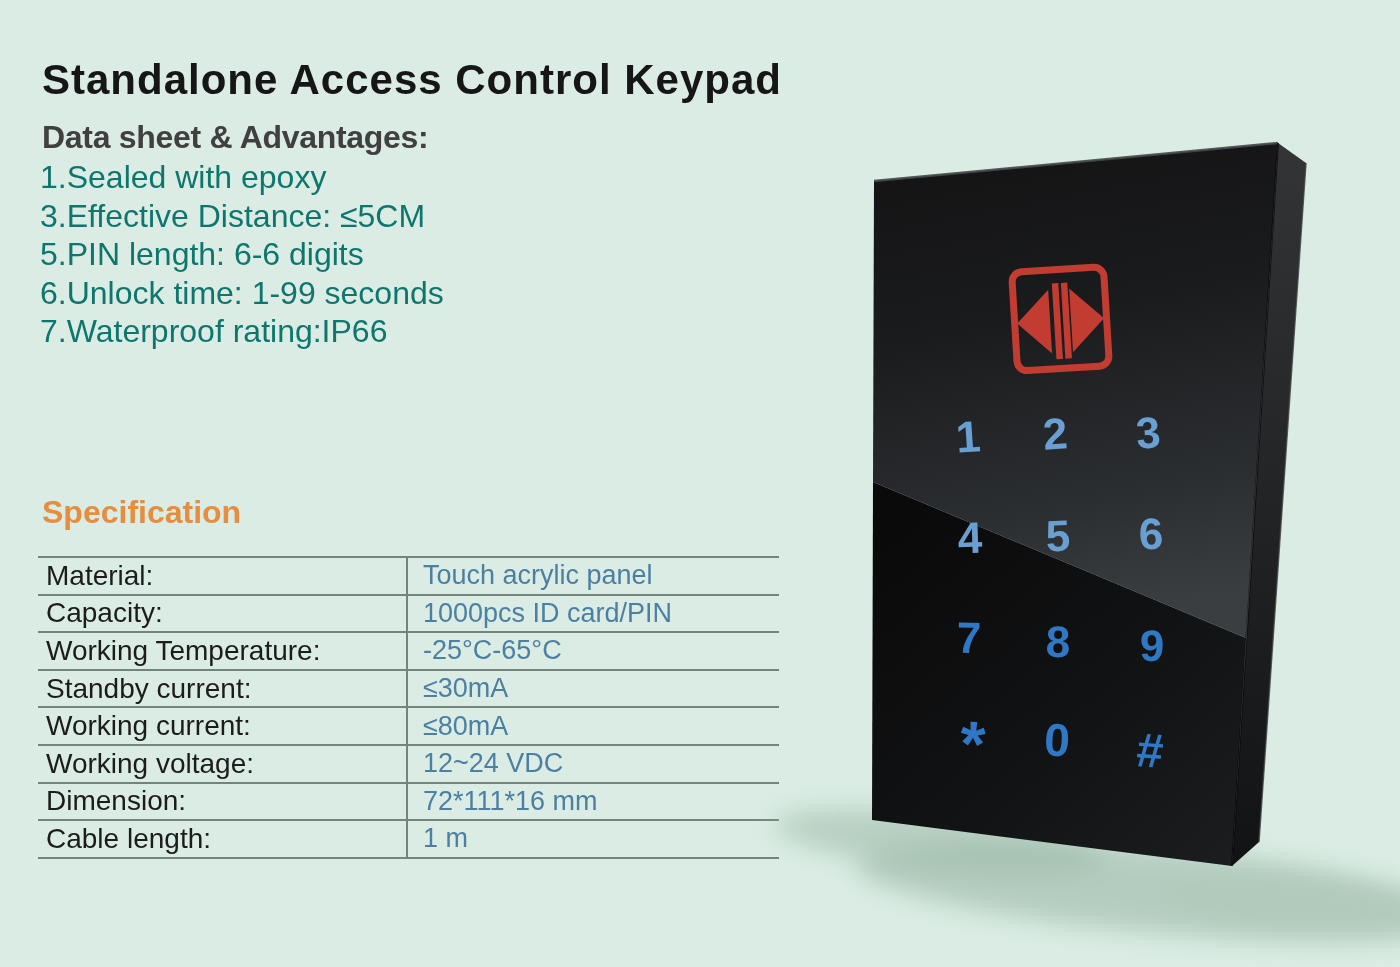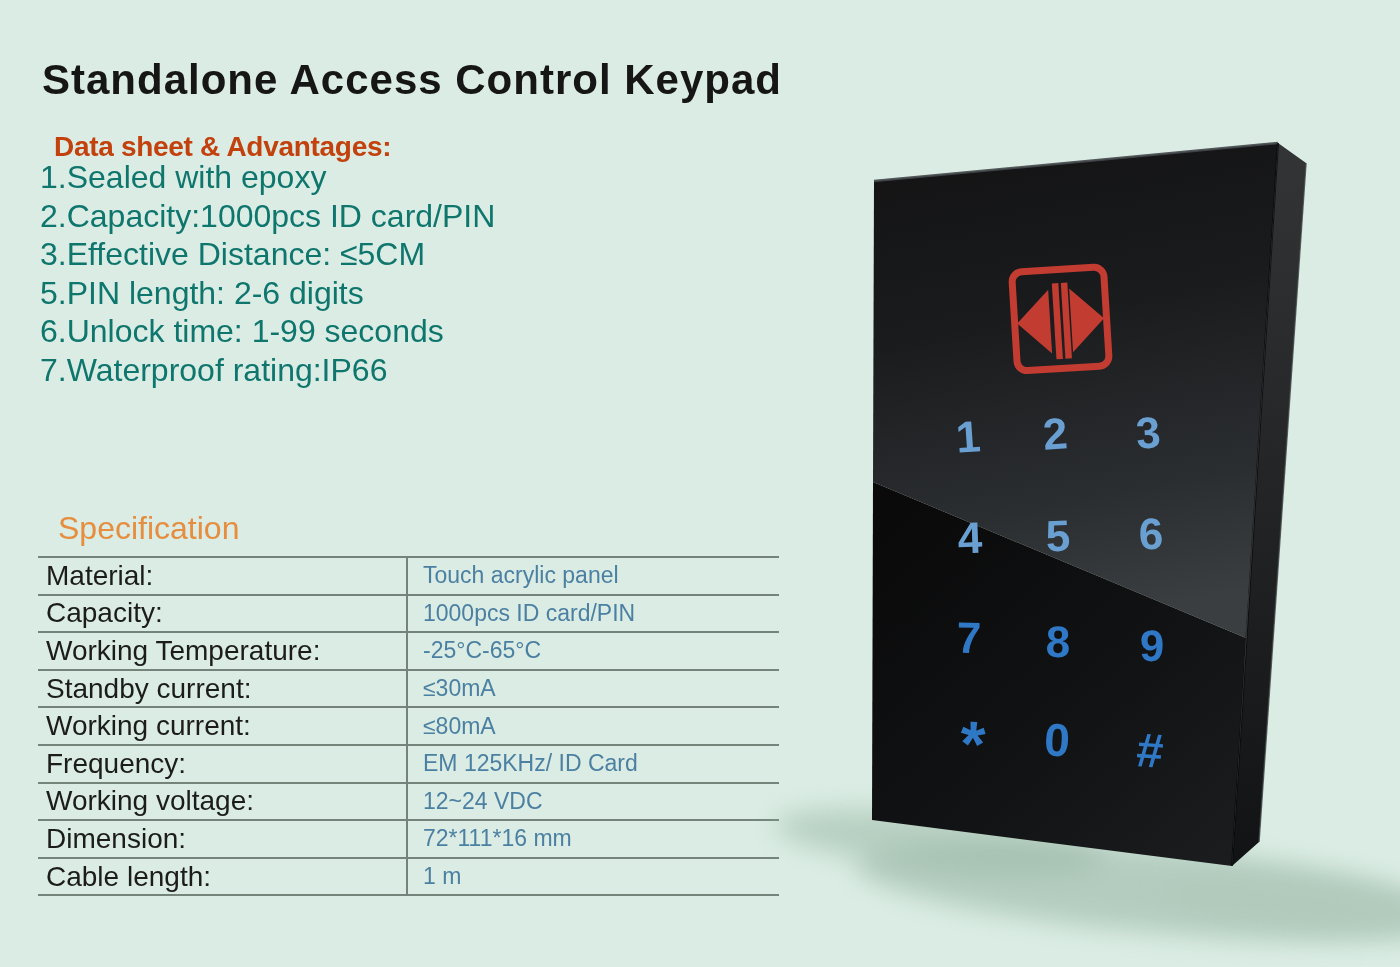--- a/index.html
+++ b/index.html
@@ -10,74 +10,73 @@
     overflow:hidden;
     font-family:"Liberation Sans","DejaVu Sans",sans-serif;
   }
   .page-title{
     position:absolute;left:42px;top:56px;
     font-size:42px;font-weight:bold;letter-spacing:1px;
     color:#161616;margin:0;
   }
   .adv-heading{
     position:absolute;left:42px;top:119px;
-    font-size:28px;font-weight:bold;
-    color:#c2410c;margin:12px;letter-spacing:-0.3px;
+    font-size:32px;font-weight:bold;
+    color:#404040;margin:0;letter-spacing:-0.3px;
   }
   .adv-list{
     position:absolute;left:40px;top:158px;
     margin:0;padding:0;list-style:none;
     font-size:32px;line-height:38.6px;
     color:#0f766e;
   }
   .spec-heading{
     position:absolute;left:42px;top:494px;
-    font-size:32px;font-weight:normal;
-    color:#e68d3f;margin:16px;
+    font-size:32px;font-weight:bold;
+    color:#e68d3f;margin:0;
   }
   .spec-table{
     position:absolute;left:38px;top:556px;
     width:741px;border-collapse:collapse;
     border-top:2px solid #74847b;
     border-bottom:2px solid #74847b;
   }
   .spec-table tr{height:37.6px;}
   .spec-table tr + tr{border-top:2px solid #74847b;}
   .spec-table td{padding:0;vertical-align:middle;}
   td.spec-label{
     width:360px;padding-left:8px;
     font-size:28px;color:#1c1c1c;
   }
   td.spec-value{
     border-left:2px solid #74847b;
     padding-left:15px;
-    font-size:23px;color:#4c80a2;
+    font-size:27px;color:#4c80a2;
   }
   .device-svg{position:absolute;left:0;top:0;}
   .key{
     font-family:"Liberation Sans","DejaVu Sans",sans-serif;
     font-weight:bold;
   }
   .key-soft{fill:#6a9fd2;}
   .key-bright{fill:#2f78c6;}
 </style>
 </head>
 <body>
 
 <div class="canvas">
 
   <h1 class="page-title">Standalone Access Control Keypad</h1>
 
   <p class="adv-heading">Data sheet &amp; Advantages:</p>
 
   <ul class="adv-list">
     <li>1.Sealed with epoxy</li>
-    <li>2.Capacity:1000pcs ID card/PIN</li>
     <li>3.Effective Distance: ≤5CM</li>
-    <li>5.PIN length: 2-6 digits</li>
+    <li>5.PIN length: 6-6 digits</li>
     <li>6.Unlock time: 1-99 seconds</li>
     <li>7.Waterproof rating:IP66</li>
   </ul>
 
   <p class="spec-heading">Specification</p>
 
   <table class="spec-table">
     <tbody>
       <tr>
         <td class="spec-label">Material:</td>
@@ -91,24 +90,20 @@
         <td class="spec-label">Working Temperature:</td>
         <td class="spec-value">-25°C-65°C</td>
       </tr>
       <tr>
         <td class="spec-label">Standby current:</td>
         <td class="spec-value">≤30mA</td>
       </tr>
       <tr>
         <td class="spec-label">Working current:</td>
         <td class="spec-value">≤80mA</td>
-      </tr>
-      <tr>
-        <td class="spec-label">Frequency:</td>
-        <td class="spec-value">EM 125KHz/ ID Card</td>
       </tr>
       <tr>
         <td class="spec-label">Working voltage:</td>
         <td class="spec-value">12~24 VDC</td>
       </tr>
       <tr>
         <td class="spec-label">Dimension:</td>
         <td class="spec-value">72*111*16 mm</td>
       </tr>
       <tr>

